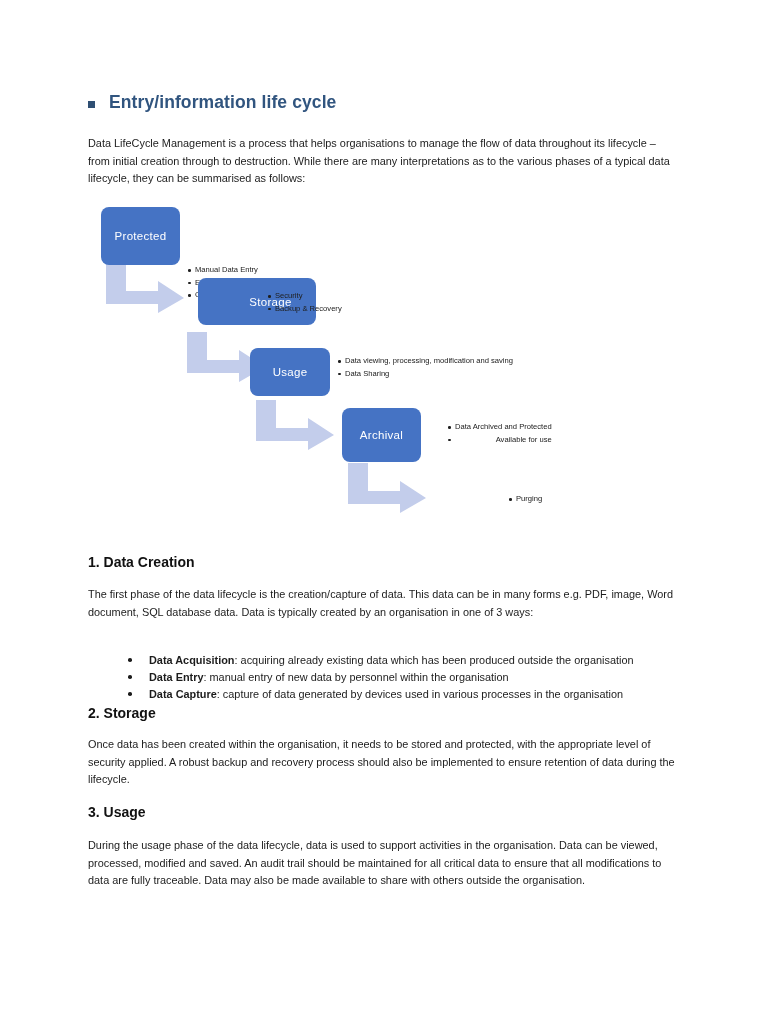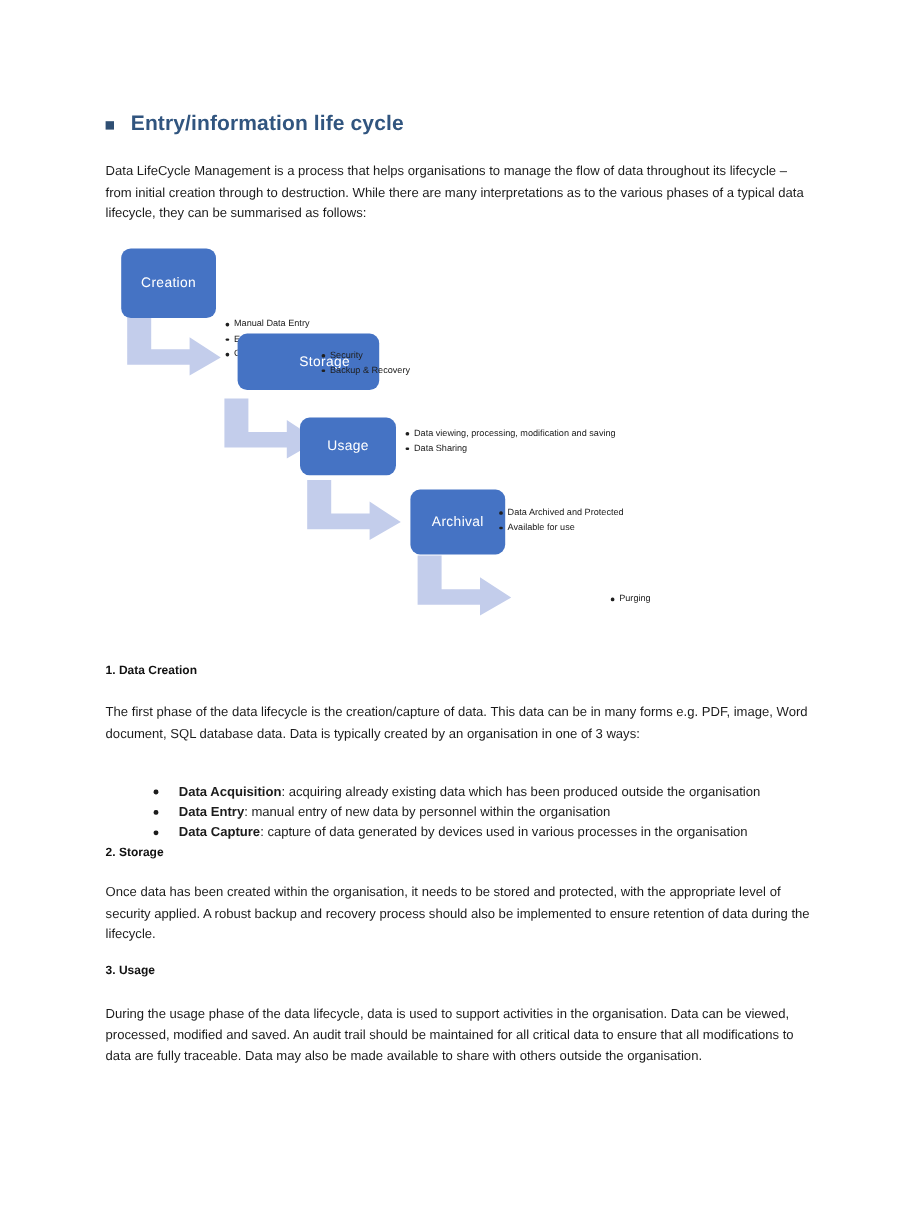--- a/index.html
+++ b/index.html
@@ -54,21 +54,21 @@
     left: 88px;
     width: 590px;
     font-size: 10.9px;
     line-height: 17.6px;
     color: #1c1c1c;
     text-align: left;
   }
   .section-title {
     position: absolute;
     left: 88px;
-    font-size: 10px;
+    font-size: 14px;
     font-weight: bold;
     color: #111;
   }
 
   .blist {
     position: absolute;
     left: 106px;
     width: 575px;
     margin: 16px;
     padding: 0;
@@ -172,21 +172,21 @@
 
     <svg class="arrow-svg" style="left:256px; top:400px; width:86px; height:50px;" viewBox="0 0 86 50">
       <path d="M0,0 L20,0 L20,28 L52,28 L52,18 L78,35 L52,50 L52,41 L0,41 Z" fill="#c3cdeb"></path>
     </svg>
 
     <svg class="arrow-svg" style="left:348px; top:463px; width:86px; height:50px;" viewBox="0 0 86 50">
       <path d="M0,0 L20,0 L20,28 L52,28 L52,18 L78,35 L52,50 L52,41 L0,41 Z" fill="#c3cdeb"></path>
     </svg>
 
     <div class="stage-box" style="left:101px; top:207px; width:79px; height:58px;">
-      <span>Creation</span>
+      <span>Protected</span>
     </div>
     <ul class="stage-bullets" style="left:188px; top:235px;margin-top:29px;">
       <li>Manual Data Entry</li>
       <li>External Acquistion</li>
       <li>Capture from devices</li>
     </ul>
 
     <div class="stage-box" style="left:198px; top:278px; width:91px; height:47px;padding-left:27px;">
       <span>Storage</span>
     </div>
@@ -199,21 +199,21 @@
       <span>Usage</span>
     </div>
     <ul class="stage-bullets" style="left:338px; top:355px;">
       <li>Data viewing, processing, modification and saving</li>
       <li>Data Sharing</li>
     </ul>
 
     <div class="stage-box" style="left:342px; top:408px; width:79px; height:54px;">
       <span>Archival</span>
     </div>
-    <ul class="stage-bullets" style="left:416px; top:421px;">
+    <ul class="stage-bullets" style="left:448px; top:421px;text-align:right;">
       <li>Data Archived and Protected</li>
       <li>Available for use</li>
     </ul>
 
     <ul class="stage-bullets" style="left:509px; top:493px;">
       <li>Purging</li>
     </ul>
 
   </div>
 

